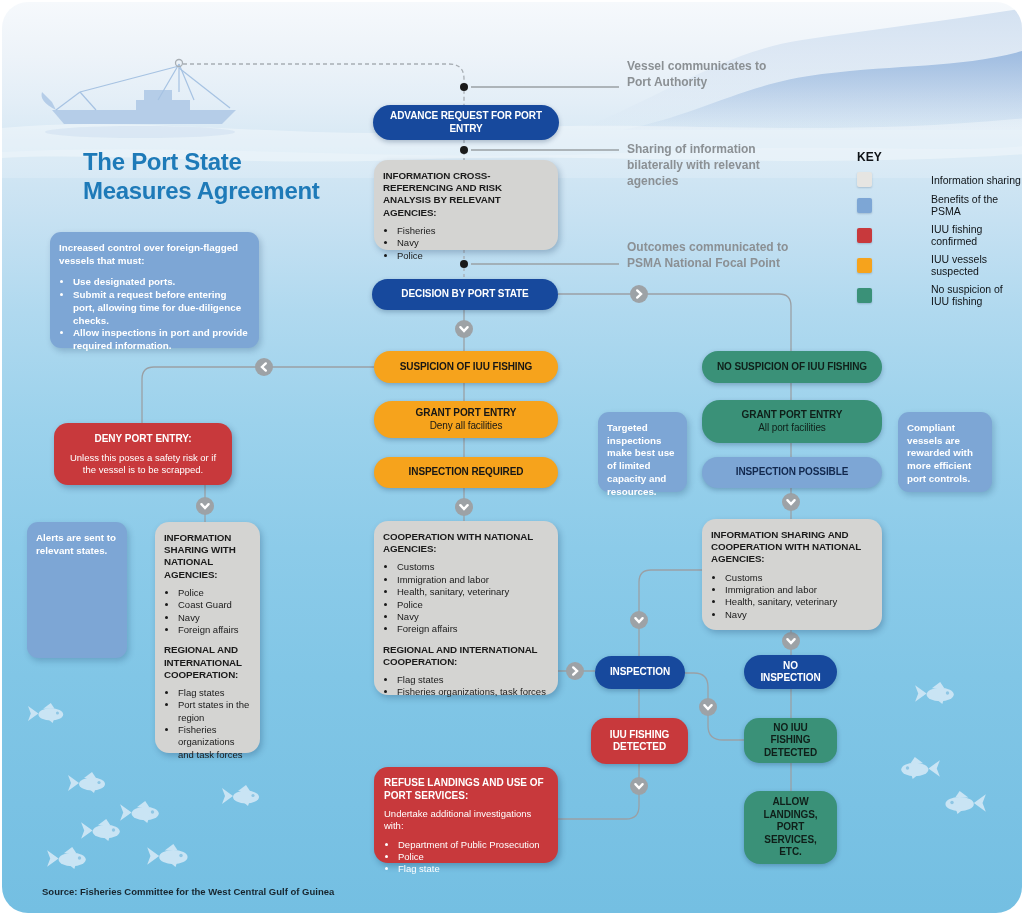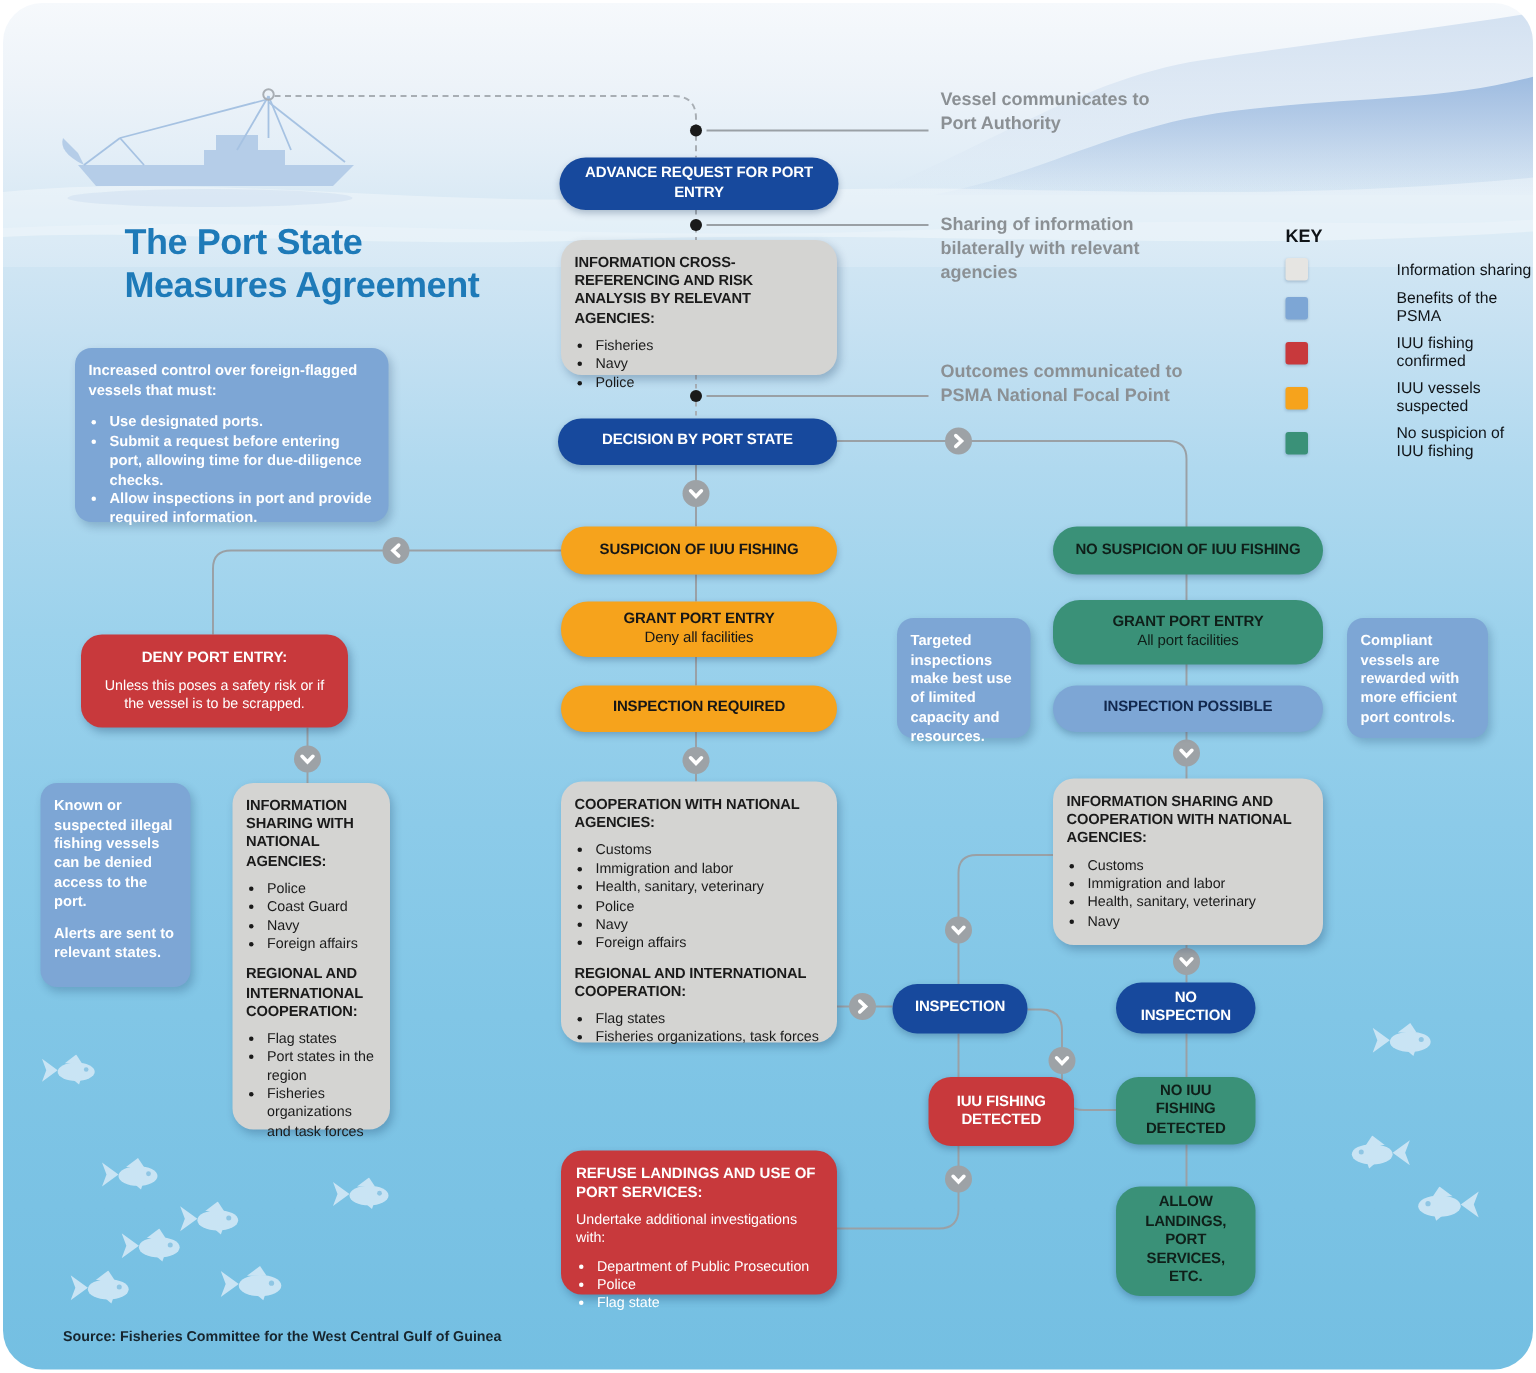--- a/index.html
+++ b/index.html
@@ -292,21 +292,21 @@
           <li>Customs</li>
           <li>Immigration and labor</li>
           <li>Health, sanitary, veterinary</li>
           <li>Navy</li>
         </ul>
     </div>
 
     <div class="abs pill navy" style="left:593px;top:654px;width:90px;height:33px;">INSPECTION</div>
     <div class="abs pill navy" style="left:742px;top:653px;width:93px;height:34px;">NO INSPECTION</div>
 
-    <div class="abs pill redbox" style="left:589px;top:716px;width:97px;height:46px;border-radius:15px;margin-left:28px;">IUU FISHING DETECTED</div>
+    <div class="abs pill redbox" style="left:589px;top:716px;width:97px;height:46px;border-radius:15px;">IUU FISHING DETECTED</div>
     <div class="abs pill green" style="left:742px;top:716px;width:93px;height:45px;border-radius:15px;">NO IUU FISHING DETECTED</div>
 
     <div class="abs pill green" style="left:742px;top:789px;width:93px;height:73px;border-radius:16px;">ALLOW LANDINGS, PORT SERVICES, ETC.</div>
 
     <div class="abs reddetail" style="left:372px;top:765px;width:184px;height:96px;">
       <h4>REFUSE LANDINGS AND USE OF PORT SERVICES:</h4>
       <div class="intro">Undertake additional investigations with:</div>
       <ul>
           <li>Department of Public Prosecution</li>
           <li>Police</li>
@@ -317,21 +317,20 @@
     <div class="abs callout" style="left:48px;top:230px;width:209px;height:116px;">
       <p>Increased control over foreign-flagged vessels that must:</p>
       <ul>
           <li>Use designated ports.</li>
           <li>Submit a request before entering port, allowing time for due-diligence checks.</li>
           <li>Allow inspections in port and provide required information.</li>
         </ul>
     </div>
 
     <div class="abs callout" style="left:25px;top:520px;width:100px;height:136px;">
-      <p>Known or suspected illegal fishing vessels can be denied access to the port.</p>
       <p>Alerts are sent to relevant states.</p>
     </div>
 
     <div class="abs callout" style="left:596px;top:410px;width:89px;height:80px;">
       <p>Targeted inspections make best use of limited capacity and resources.</p>
     </div>
 
     <div class="abs callout" style="left:896px;top:410px;width:94px;height:80px;">
       <p>Compliant vessels are rewarded with more efficient port controls.</p>
     </div>

